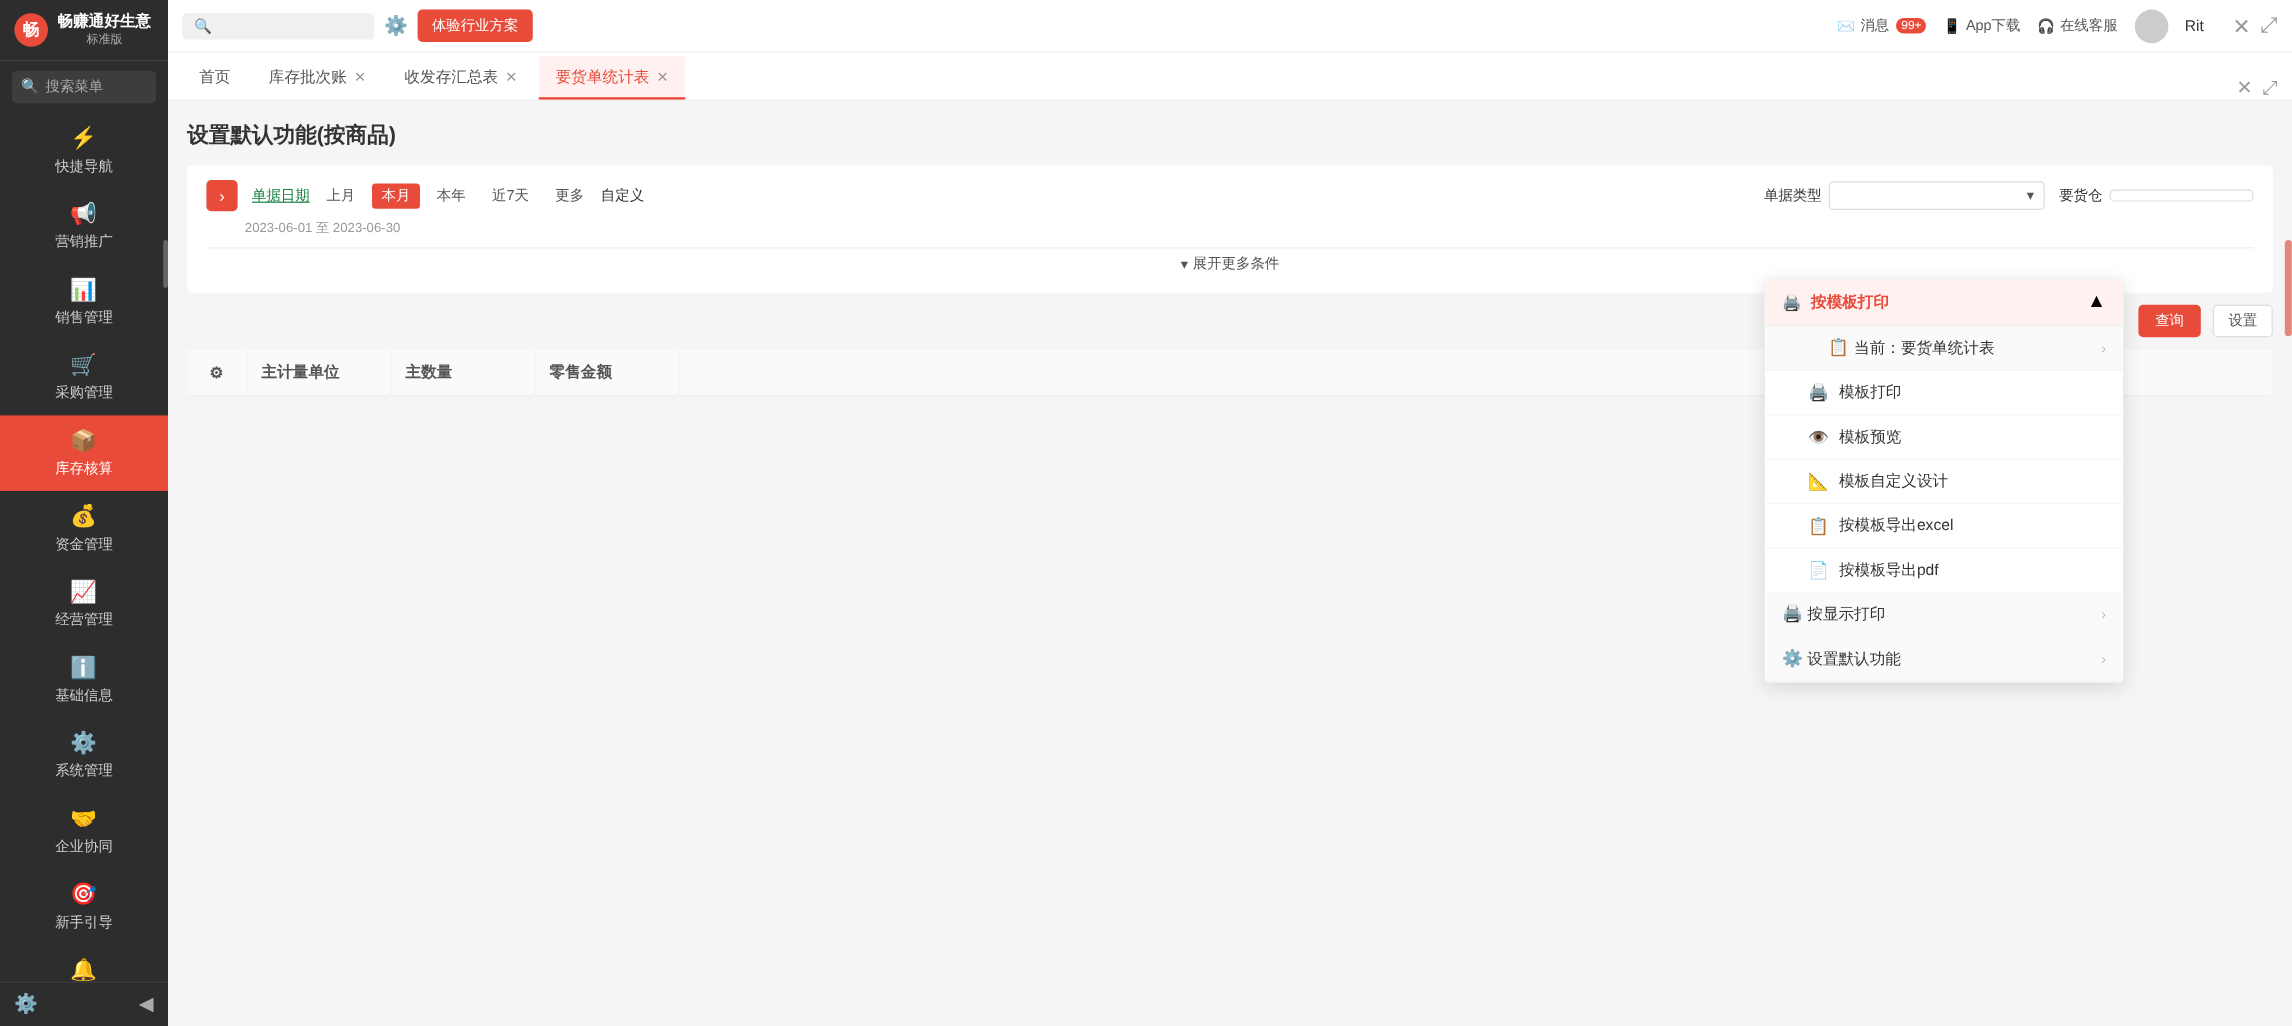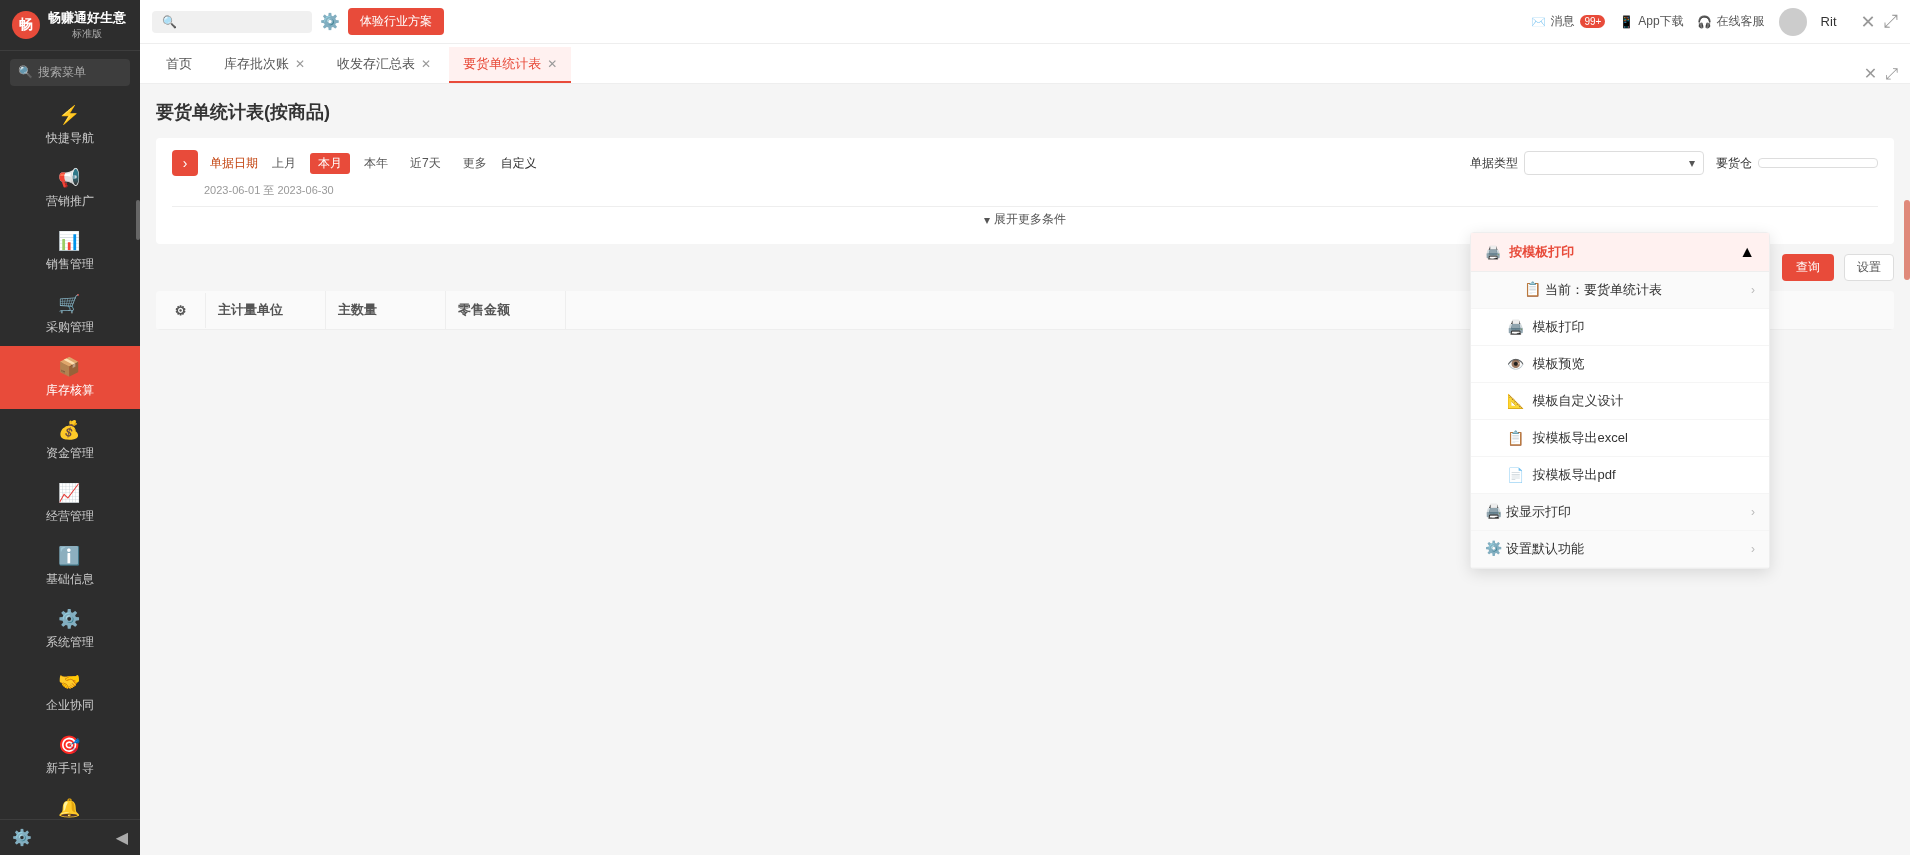--- a/index.html
+++ b/index.html
@@ -153,21 +153,21 @@
     }
     .expand-icon-btn {
       background: #e84b3a; color: white;
       border: none; border-radius: 4px;
       width: 26px; height: 26px;
       display: flex; align-items: center; justify-content: center;
       cursor: pointer; font-size: 14px;
     }
 
     .date-filter { display: flex; align-items: center; gap: 6px; font-size: 12px; color: #333; }
-    .date-label { color: #c2410c; }
+    .date-label { color: #15803d; text-decoration: underline; }
     .date-btn {
       padding: 2px 8px; border-radius: 3px;
       font-size: 12px; cursor: pointer; border: none; background: none; color: #555;
     }
     .date-btn.active { background: #e84b3a; color: white; border-radius: 3px; }
 
     .filter-select {
       display: flex; align-items: center; gap: 6px;
       font-size: 12px; color: #333;
     }
@@ -418,21 +418,21 @@
       <span>要货单统计表</span>
       <span class="close-x">✕</span>
     </div>
     <div style="margin-left:auto;display:flex;gap:8px;align-items:center;">
       <button class="wc-btn" style="font-size:16px;">✕</button>
       <button class="wc-btn" style="font-size:16px;">⤢</button>
     </div>
   </div>
 
   <div class="page-content">
-    <div class="page-title">要货单统计表(按商品)</div>
+    <div class="page-title">设置默认功能(按商品)</div>
 
     <div class="filter-bar">
       <div class="filter-row">
         <button class="expand-icon-btn">›</button>
 
         <div class="date-filter">
           <span class="date-label">单据日期</span>
           <button class="date-btn">上月</button>
           <button class="date-btn active">本月</button>
           <button class="date-btn">本年</button>

